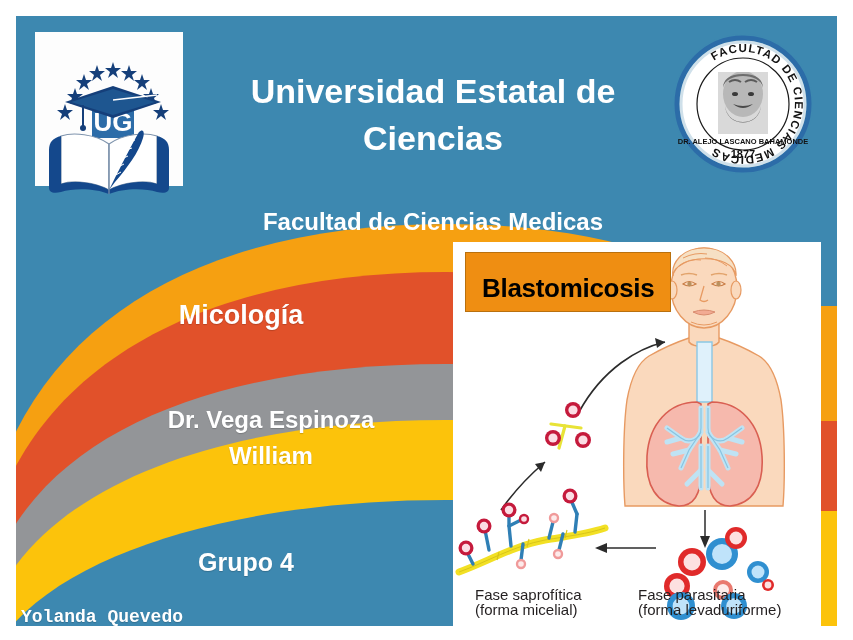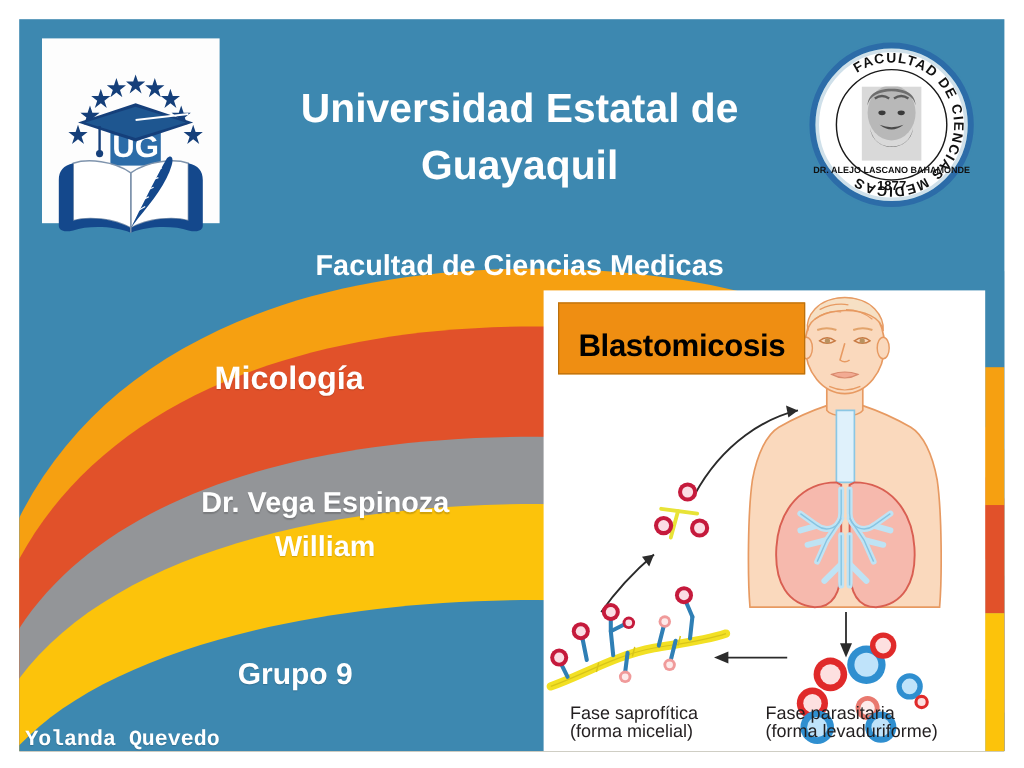--- a/index.html
+++ b/index.html
@@ -215,21 +215,21 @@
             <path d="M100 108 L92 110"></path>
             <path d="M97 116 L88 119"></path>
             <path d="M93 124 L84 128"></path>
             <path d="M89 132 L81 136"></path>
             <path d="M86 140 L79 144"></path>
           </g>
         </g>
       </svg>
     </div>
 
-    <div class="header-title">Universidad Estatal de Guayaquil</div>
+    <div class="header-title">Universidad Estatal de Ciencias</div>
     <div class="header-sub">Facultad de Ciencias Medicas</div>
 
     <div class="seal">
       <svg viewBox="0 0 144 144" width="144" height="144">
         <defs>
           <path id="ringPath" d="M 72,72 m -52,0 a 52,52 0 1 1 104,0 a 52,52 0 1 1 -104,0"></path>
           <clipPath id="headClip">
               <rect x="47" y="40" width="50" height="62"></rect>
             </clipPath>
         </defs>
@@ -256,21 +256,21 @@
         <text x="72" y="112" font-family="'Liberation Sans',sans-serif" font-size="7.5" font-weight="bold" fill="#111111" text-anchor="middle">DR. ALEJO LASCANO BAHAMONDE</text>
         <text x="72" y="126" font-family="'Liberation Sans',sans-serif" font-size="11" font-weight="bold" fill="#111111" text-anchor="middle">1877</text>
       </svg>
     </div>
 
     <div class="band-text" id="txt-docente">
       <span>Dr. Vega Espinoza</span><br>
       <span>William</span>
     </div>
     <div class="band-text" id="txt-micologia">Micología</div>
-    <div class="band-text" id="txt-grupo">Grupo 9</div>
+    <div class="band-text" id="txt-grupo">Grupo 4</div>
     <div class="band-text" id="txt-autor">Yolanda Quevedo</div>
 
     <div class="diagram-card">
 
       <svg viewBox="0 0 368 384" width="368" height="384">
 
         <g>
 
           <path d="M196 114 C186 120, 178 136, 174 158 C170 186, 170 240, 172 264
                    L330 264 C332 240, 332 186, 328 158 C324 136, 316 120, 306 114

